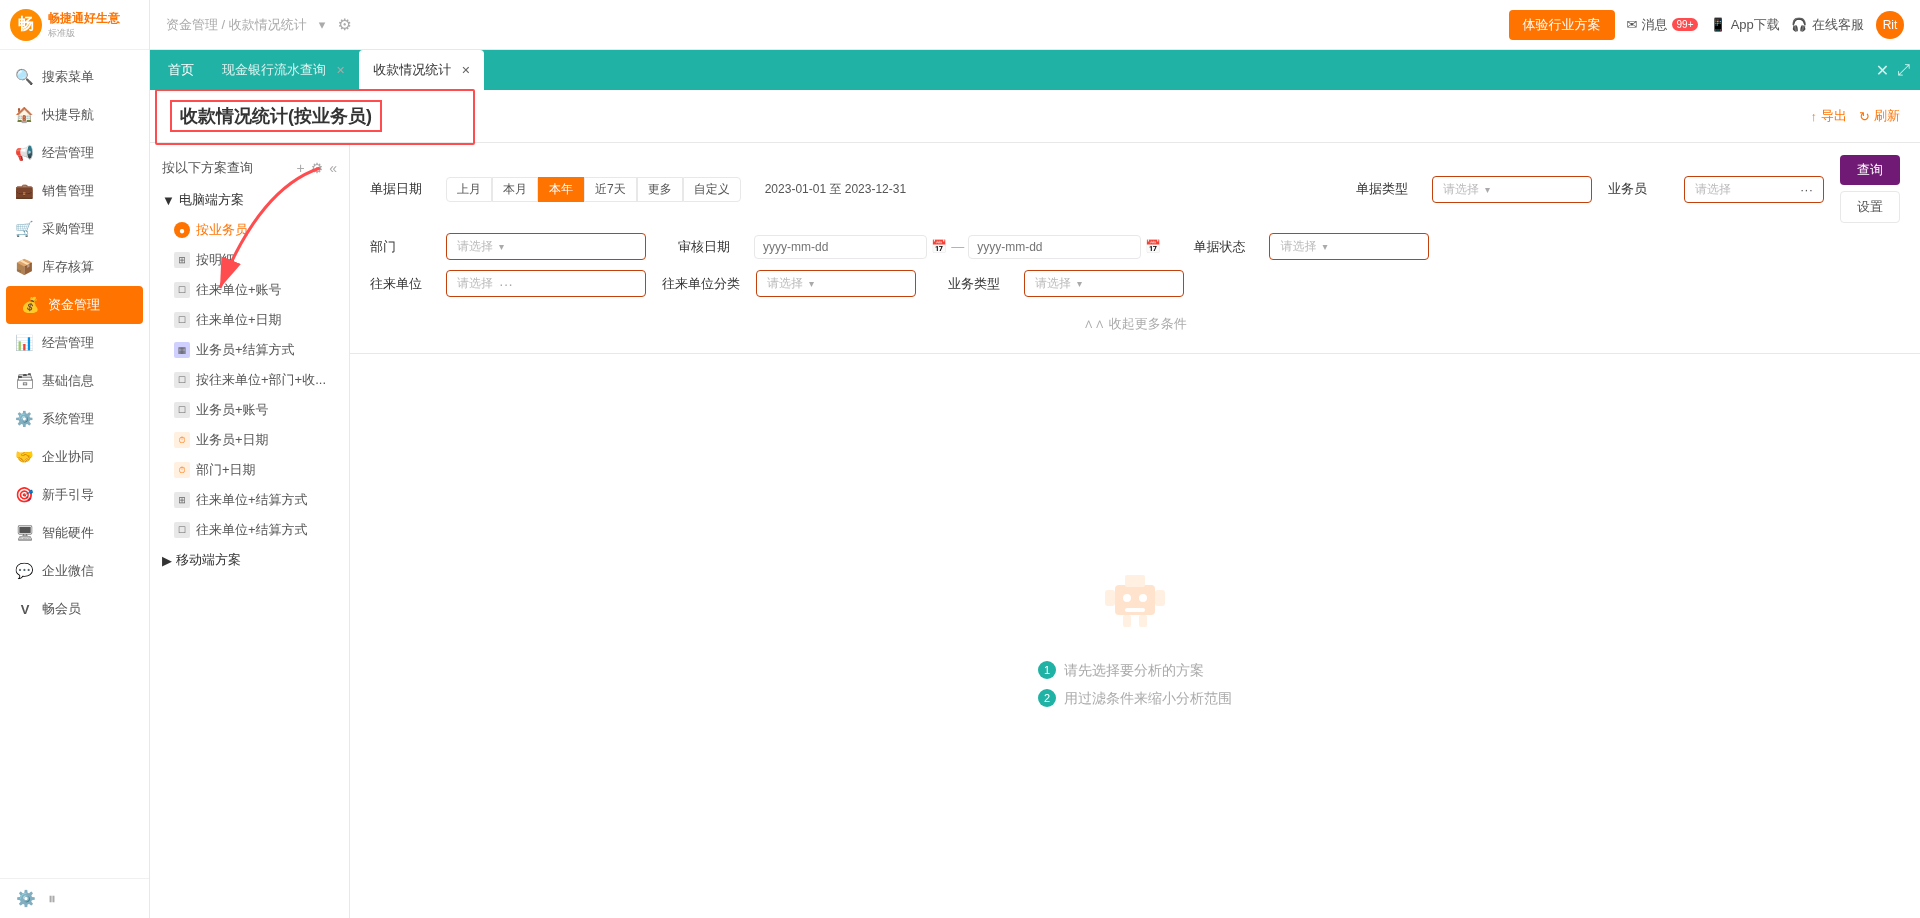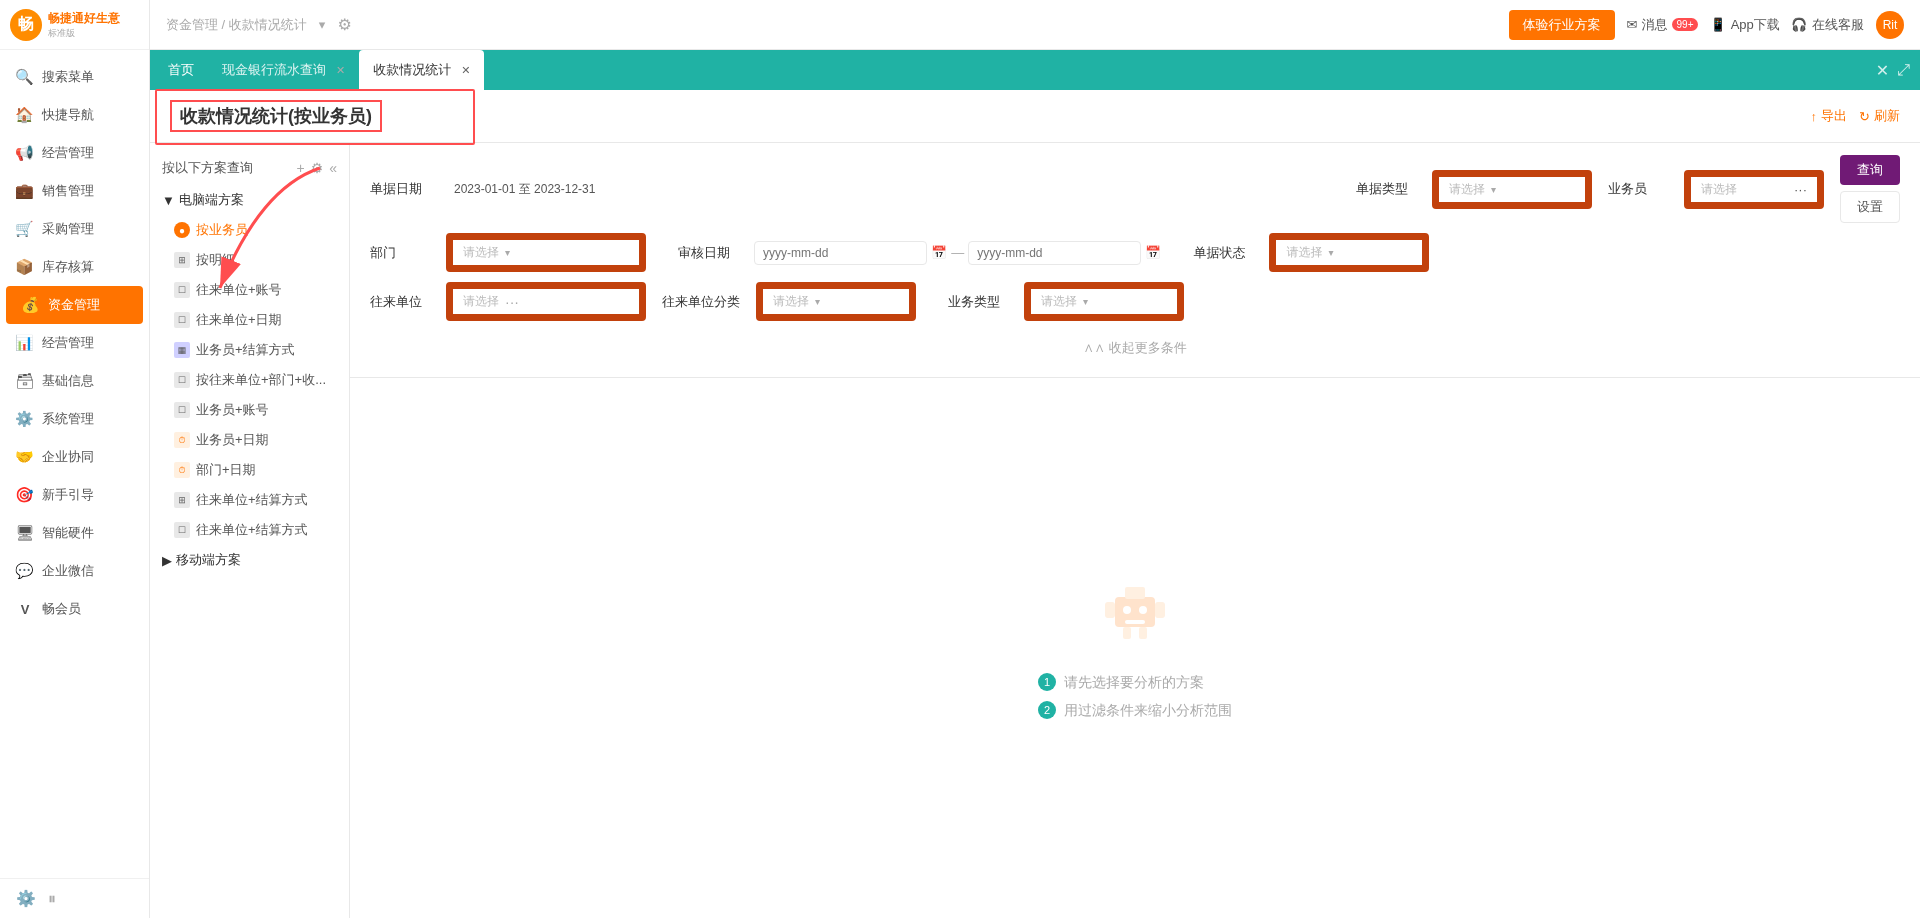--- a/index.html
+++ b/index.html
@@ -68,21 +68,21 @@
     
     .filter-area { background: #fff; padding: 12px 20px; border-bottom: 1px solid #e8e8e8; }
     .filter-row { display: flex; align-items: center; gap: 16px; margin-bottom: 10px; flex-wrap: wrap; }
     .filter-label { color: #333; font-size: 13px; white-space: nowrap; min-width: 60px; }
     .date-tabs { display: flex; gap: 0; }
     .date-tab { padding: 3px 10px; font-size: 12px; color: #555; cursor: pointer; border: 1px solid #e8e8e8; background: #fff; }
     .date-tab:first-child { border-radius: 4px 0 0 4px; }
     .date-tab:last-child { border-radius: 0 4px 4px 0; }
     .date-tab.active { background: #ff7300; color: #fff; border-color: #ff7300; }
     .date-range { font-size: 12px; color: #555; margin-left: 8px; }
-    .filter-select { display: flex; align-items: center; border: 7px solid #c2410c; border-radius: 4px; padding: 4px 10px; font-size: 13px; color: #555; cursor: pointer; gap: 6px; min-width: 160px; background: #fff; }
+    .filter-select { display: flex; align-items: center; border: 1px solid #c2410c; border-radius: 4px; padding: 4px 10px; font-size: 13px; color: #555; cursor: pointer; gap: 6px; min-width: 160px; background: #fff; }
     .filter-select .arrow { color: #aaa; font-size: 10px; }
     .filter-dots { color: #aaa; font-size: 14px; cursor: pointer; }
     .date-input-group { display: flex; align-items: center; gap: 4px; }
     .date-input { border: 1px solid #e8e8e8; border-radius: 4px; padding: 4px 8px; font-size: 12px; color: #bbb; min-width: 110px; }
     .date-sep { color: #aaa; }
     .collapse-row { text-align: center; padding: 8px 0; cursor: pointer; color: #aaa; font-size: 13px; }
 
     
     .empty-area { flex: 1; display: flex; flex-direction: column; align-items: center; justify-content: center; background: #fff; gap: 16px; }
     .empty-robot { width: 80px; height: 80px; opacity: 0.5; display: flex; align-items: center; justify-content: center; }
@@ -308,20 +308,28 @@
             <span>移动端方案</span>
           </div>
         </div>
       </div>
 
       <div class="right-panel">
 
         <div class="filter-area">
           <div class="filter-row">
             <span class="filter-label">单据日期</span>
+            <div class="date-tabs">
+              <div class="date-tab">上月</div>
+              <div class="date-tab">本月</div>
+              <div class="date-tab active">本年</div>
+              <div class="date-tab">近7天</div>
+              <div class="date-tab">更多</div>
+              <div class="date-tab">自定义</div>
+            </div>
             <span class="date-range">2023-01-01 至 2023-12-31</span>
 
             <div style="margin-left:auto;display:flex;align-items:center;gap:16px;">
               <span class="filter-label">单据类型</span>
               <div class="filter-select">
                 <span style="color:#bbb;font-size:12px;">请选择</span>
                 <span class="arrow">▾</span>
               </div>
               <span class="filter-label">业务员</span>
               <div class="filter-select" style="min-width:140px;">

